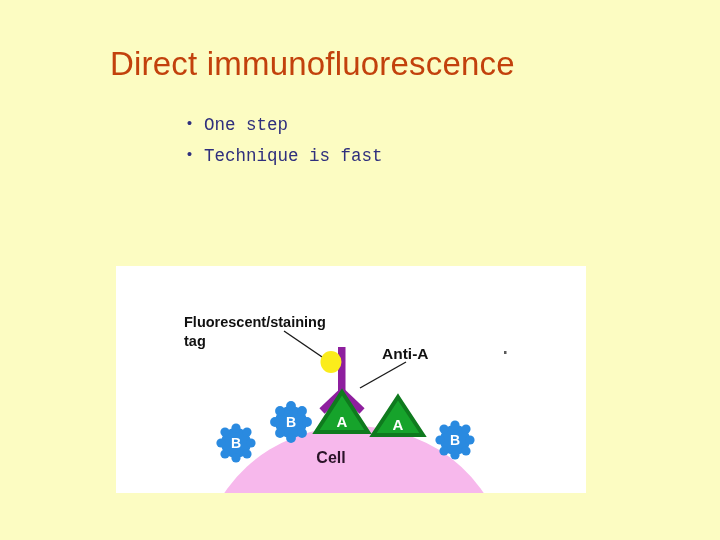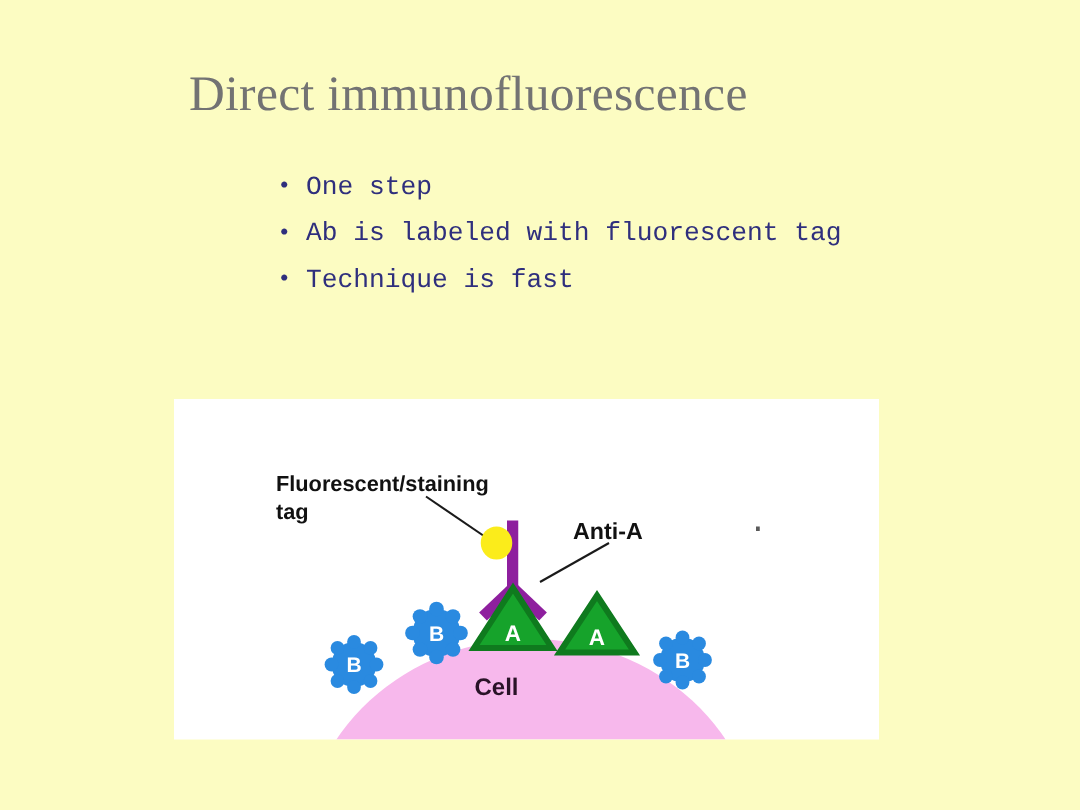--- a/index.html
+++ b/index.html
@@ -16,29 +16,29 @@
   }
   .slide {
     position: absolute;
     left: 0; top: 0;
     width: 720px;
     height: 540px;
     background: #fcfcc2;
   }
   .slide-title {
     position: absolute;
-    left: 126px;
+    left: 110px;
     top: 45px;
     width: 520px;
     font-size: 33px;
     font-weight: 400;
-    color: #737373;
+    color: #c2410c;
     letter-spacing: 0.2px;
     white-space: nowrap;
-    font-family: Liberation Serif, serif;
+    font-family: Liberation Sans, sans-serif;
   }
   .bullet-list {
     position: absolute;
     left: 185px;
     top: 110px;
     width: 500px;
     margin: 0;
     padding: 0;
     list-style: none;
   }
@@ -100,21 +100,20 @@
 </style>
 </head>
 <body>
 
 <div class="slide">
 
   <div class="slide-title">Direct immunofluorescence</div>
 
   <ul class="bullet-list">
     <li class="bullet-item">One step</li>
-    <li class="bullet-item">Ab is labeled with fluorescent tag</li>
     <li class="bullet-item">Technique is fast</li>
   </ul>
 
   <div class="diagram-panel">
     <svg class="diagram-svg" viewBox="0 0 470 227" xmlns="http://www.w3.org/2000/svg">
 
       <ellipse cx="238" cy="300" rx="152" ry="140" fill="#f7b8ec"></ellipse>
 
       <line x1="168" y1="65" x2="212" y2="95" stroke="#1a1a1a" stroke-width="1.4"></line>
 

